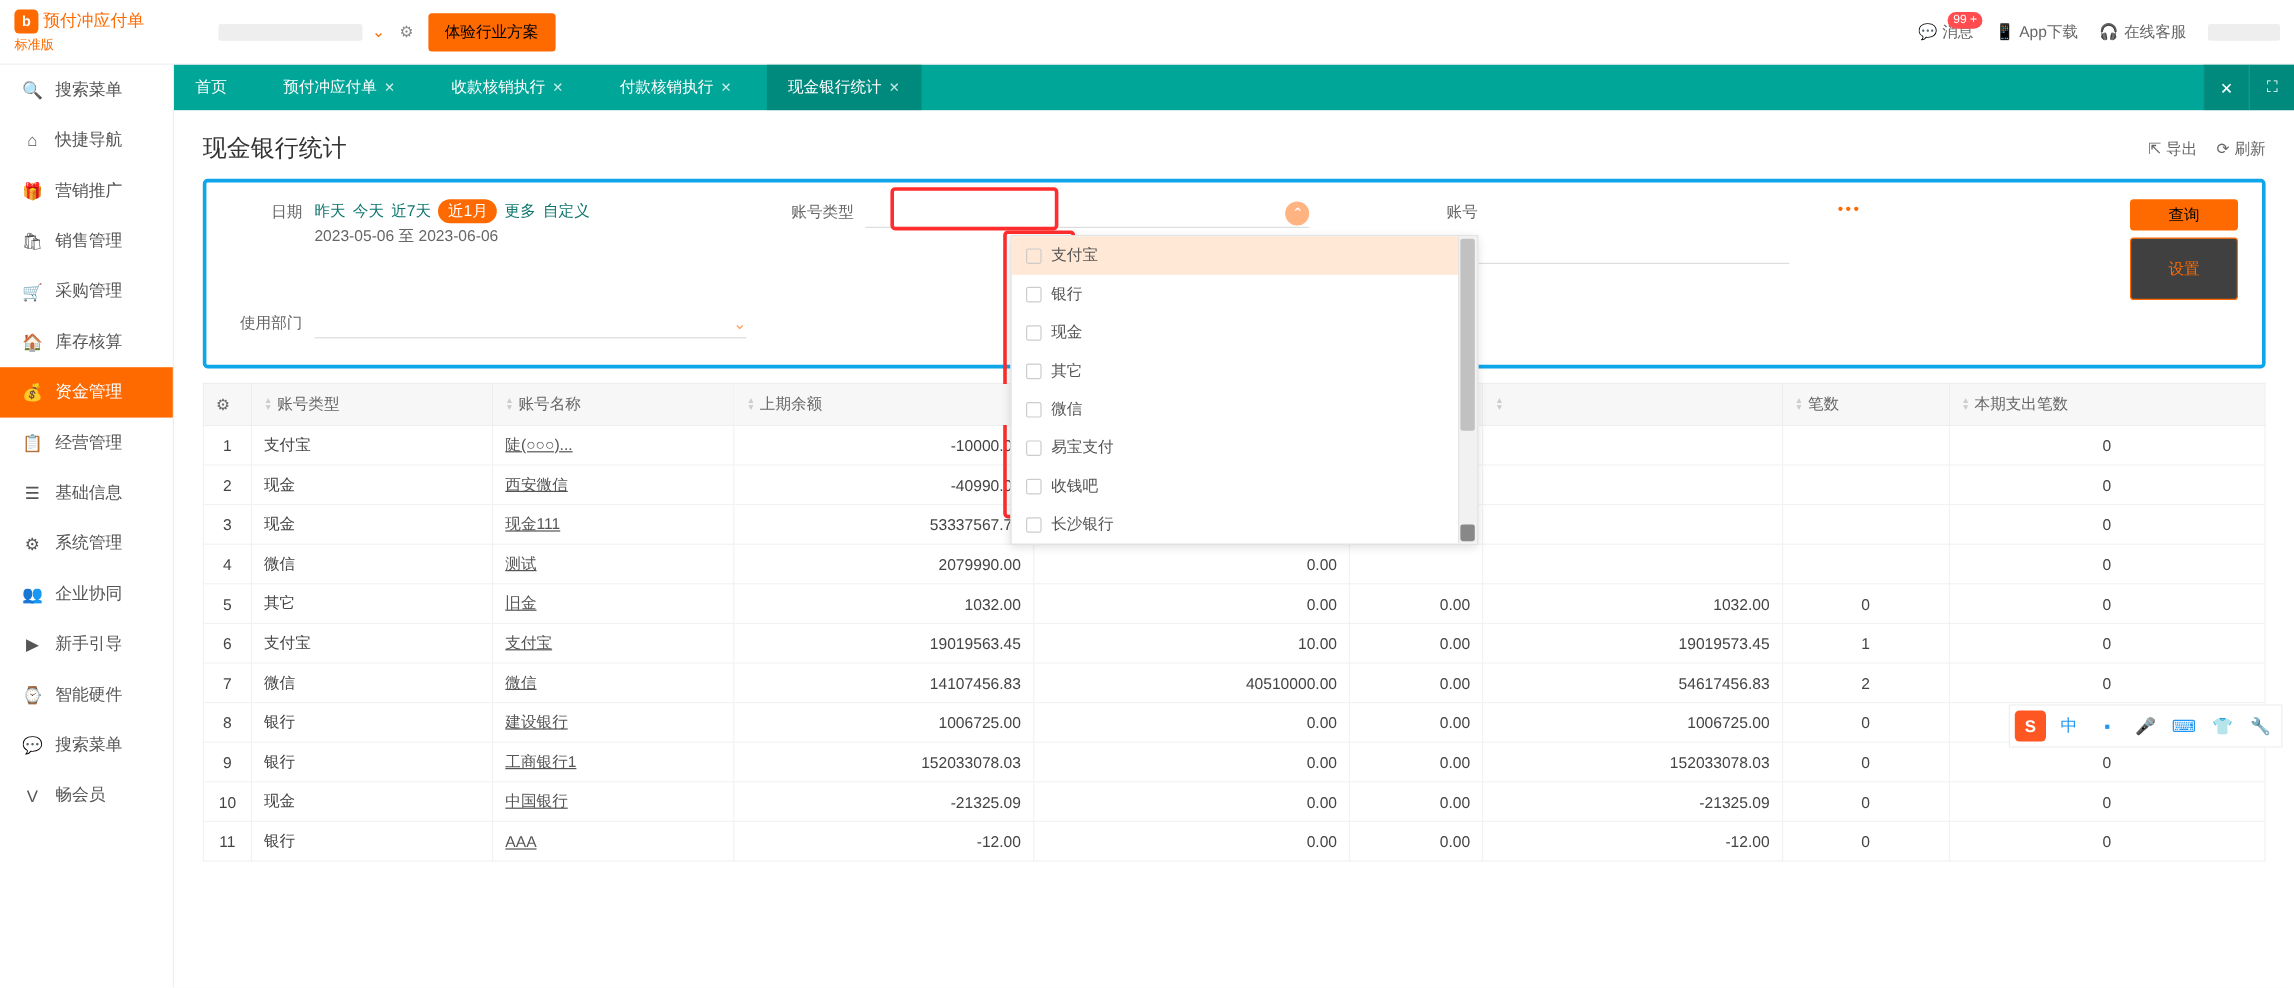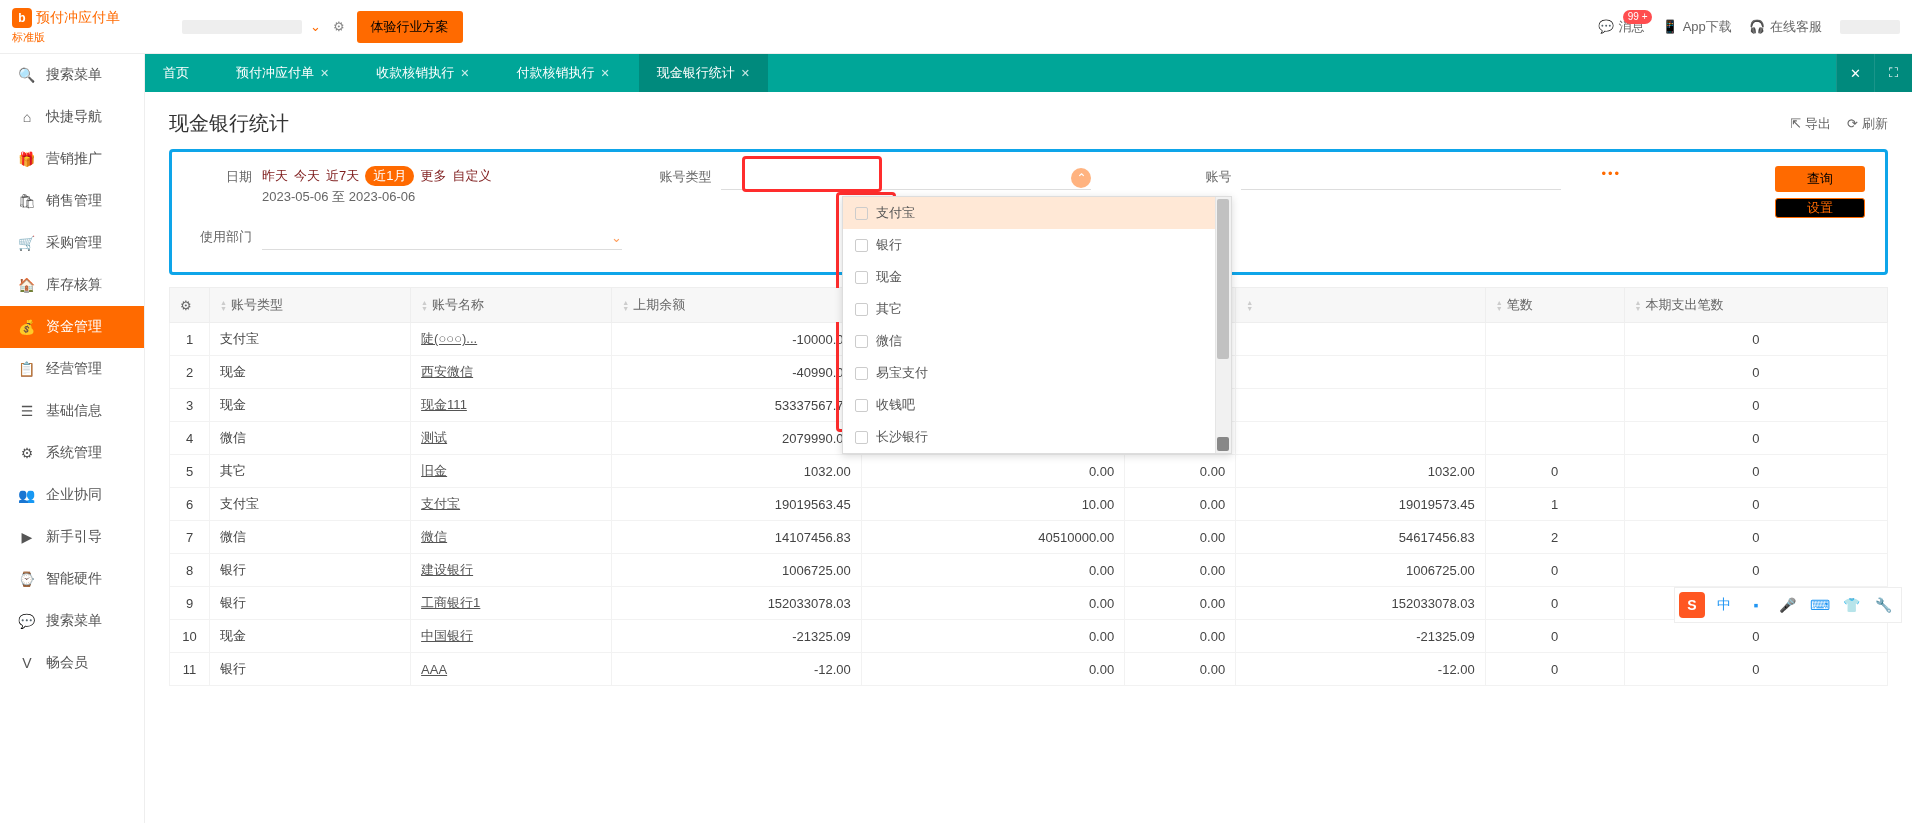--- a/index.html
+++ b/index.html
@@ -43,27 +43,27 @@
 .title-actions { margin-left: auto; display: flex; gap: 16px; color: #666; font-size: 13px; }
 .title-action { display: flex; align-items: center; gap: 4px; cursor: pointer; }
 
 
 .filter-card { border: 3px solid #0ea5e9; border-radius: 4px; padding: 14px 20px; margin-bottom: 12px; position: relative; }
 .filter-row { display: flex; align-items: flex-start; gap: 40px; margin-bottom: 8px; }
 .filter-group { display: flex; align-items: flex-start; gap: 10px; }
 .filter-label { color: #666; min-width: 60px; text-align: right; padding-top: 2px; }
 .date-opts { display: flex; flex-direction: column; }
 .date-links { display: flex; gap: 6px; align-items: center; }
-.date-link { color: #7f1d1d; cursor: pointer; font-size: 13px; }
+.date-link { color: #0f766e; cursor: pointer; font-size: 13px; }
 .date-link.active { background: #ff6a00; color: #fff; border-radius: 10px; padding: 1px 8px; }
 .date-range { color: #666; font-size: 13px; margin-top: 2px; }
 .input-like { border-bottom: 1px solid #ddd; min-width: 280px; height: 24px; display: flex; align-items: center; justify-content: flex-end; color: #999; }
 .collapse-circle { width: 20px; height: 20px; border-radius: 50%; background: #ffb380; color: #fff; display: flex; align-items: center; justify-content: center; font-size: 12px; cursor: pointer; }
 .dots { color: #ff6a00; letter-spacing: 2px; cursor: pointer; }
-.btn-outline-orange { border: 1px solid #ff6a00; color: #ff6a00; background: #000000; padding: 0 14px; border-radius: 3px; cursor: pointer; font-size: 13px; }
+.btn-outline-orange { border: 1px solid #ff6a00; color: #ff6a00; background: #404040; padding: 16px 14px; border-radius: 3px; cursor: pointer; font-size: 13px; }
 .filter-buttons { display: flex; flex-direction: column; gap: 6px; margin-left: auto; }
 
 
 .redbox-1 { position: absolute; border: 3px solid #ff2d2d; border-radius: 4px; pointer-events: none; }
 
 
 .dropdown-panel { position: absolute; background: #fff; border: 1px solid #ddd; box-shadow: 0 2px 8px rgba(0,0,0,0.15); z-index: 10; width: 390px; }
 .dd-item { padding: 7px 12px; display: flex; align-items: center; gap: 8px; cursor: pointer; font-size: 13px; color: #555; }
 .dd-item.hover { background: #ffe8d6; }
 .dd-check { width: 13px; height: 13px; border: 1px solid #ccc; border-radius: 2px; }
@@ -246,21 +246,21 @@
             </div>
           </div>
 
           <div class="filter-group" style="margin-left:120px;">
             <span class="filter-label">账号类型</span>
             <div class="input-like" style="min-width:370px;">
               <span class="collapse-circle">⌃</span>
             </div>
           </div>
 
-          <div class="filter-group" style="margin-left:40px;">
+          <div class="filter-group" style="margin-left:40px;flex-direction:column;">
             <span class="filter-label">账号</span>
             <div class="input-like" style="min-width:320px;"></div>
           </div>
 
           <span class="dots">•••</span>
 
           <div class="filter-buttons">
             <button class="btn-orange-solid" style="padding:4px 32px;">查询</button>
             <button class="btn-outline-orange">设置</button>
           </div>

